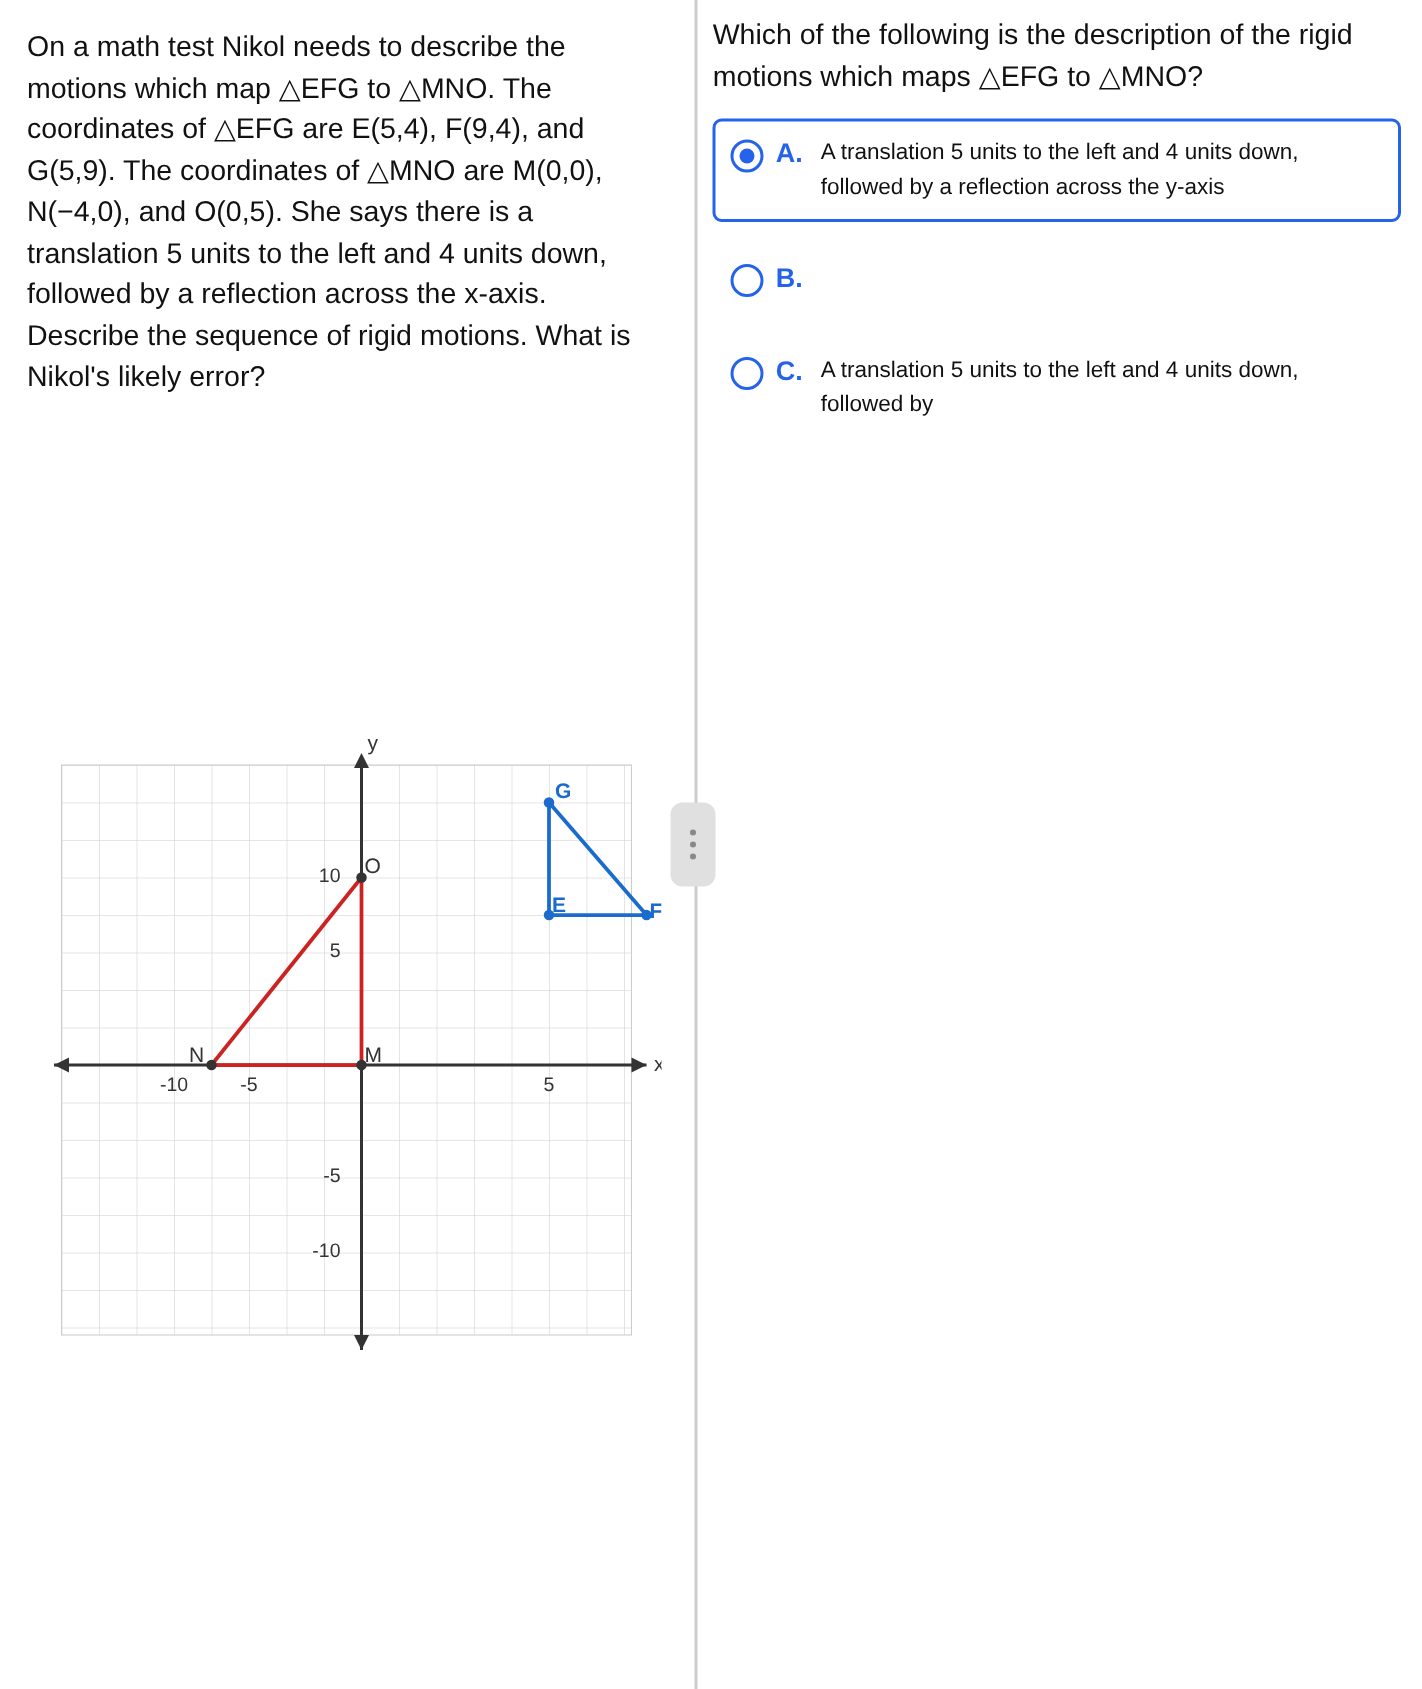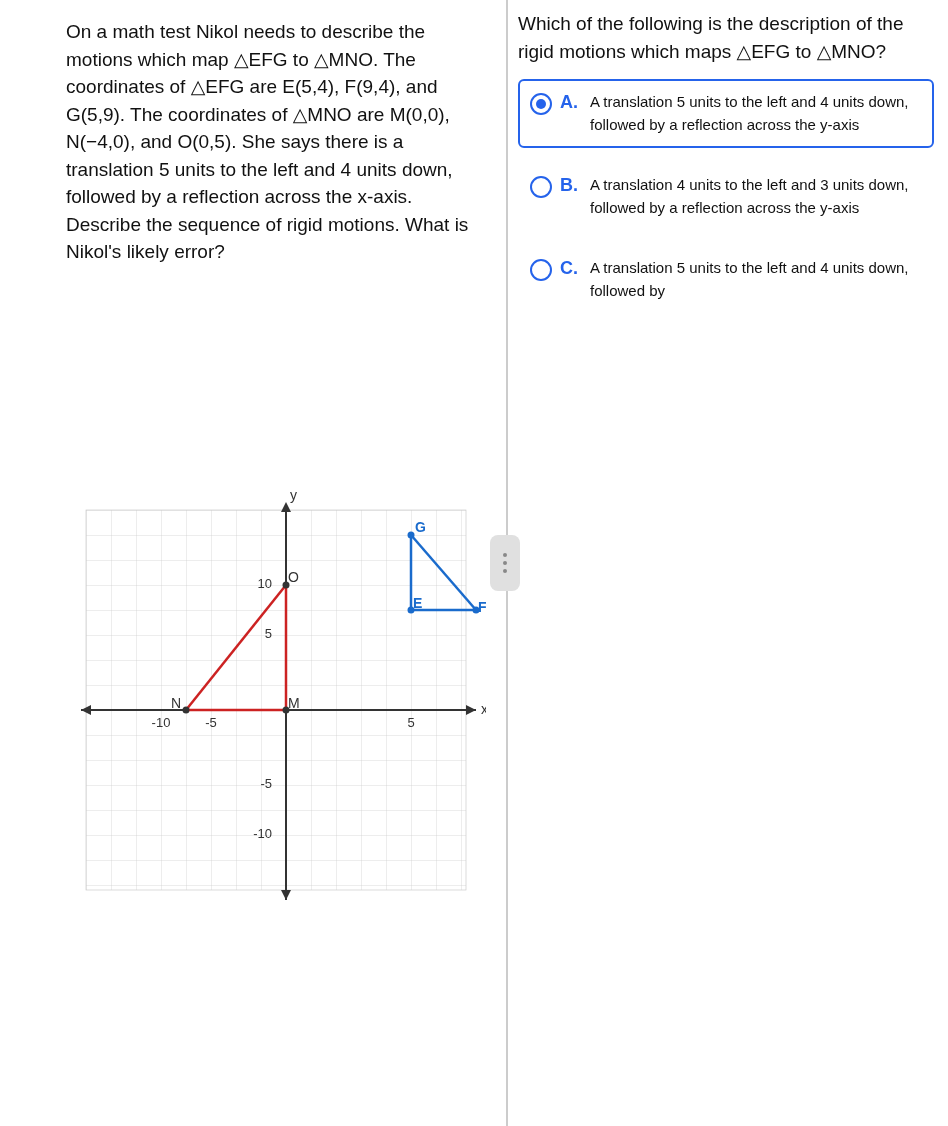--- a/index.html
+++ b/index.html
@@ -11,21 +11,20 @@
       display: flex;
       flex-direction: row;
       overflow: hidden;
     }
     .left-panel {
       width: 480px;
       padding: 18px 20px 10px 18px;
       border-right: 2px solid #ccc;
       display: flex;
       flex-direction: column;
-      margin-left: 48px;
     }
     .problem-text {
       font-size: 19px;
       line-height: 1.45;
       color: #111;
       margin-bottom: 18px;
     }
     .graph-container {
       display: flex;
       justify-content: center;
@@ -200,21 +199,20 @@
 
   <div class="answer-option selected">
     <div class="radio-circle filled"></div>
     <span class="option-label">A.</span>
     <span class="option-text">A translation 5 units to the left and 4 units down, followed by a reflection across the y-axis</span>
   </div>
 
   <div class="answer-option">
     <div class="radio-circle"></div>
     <span class="option-label">B.</span>
-    <span class="option-text">A translation 4 units to the left and 3 units down, followed by a reflection across the y-axis</span>
   </div>
 
   <div class="answer-option">
     <div class="radio-circle"></div>
     <span class="option-label">C.</span>
     <span class="option-text">A translation 5 units to the left and 4 units down, followed by</span>
   </div>
 </div>
 
 </body></html>

